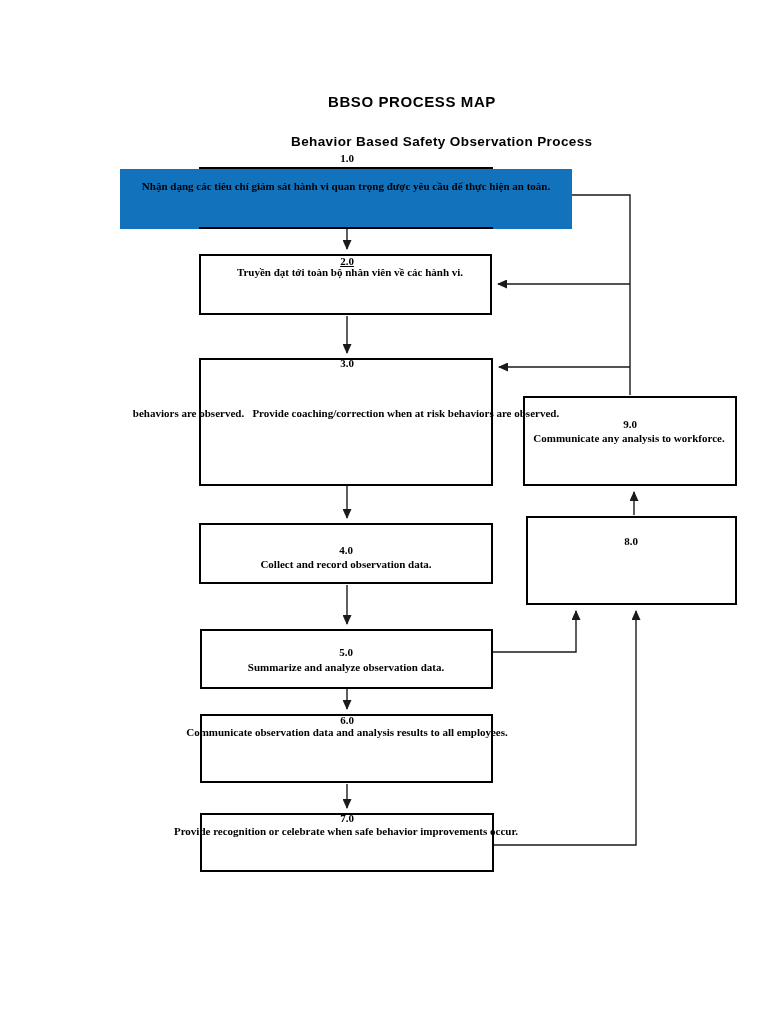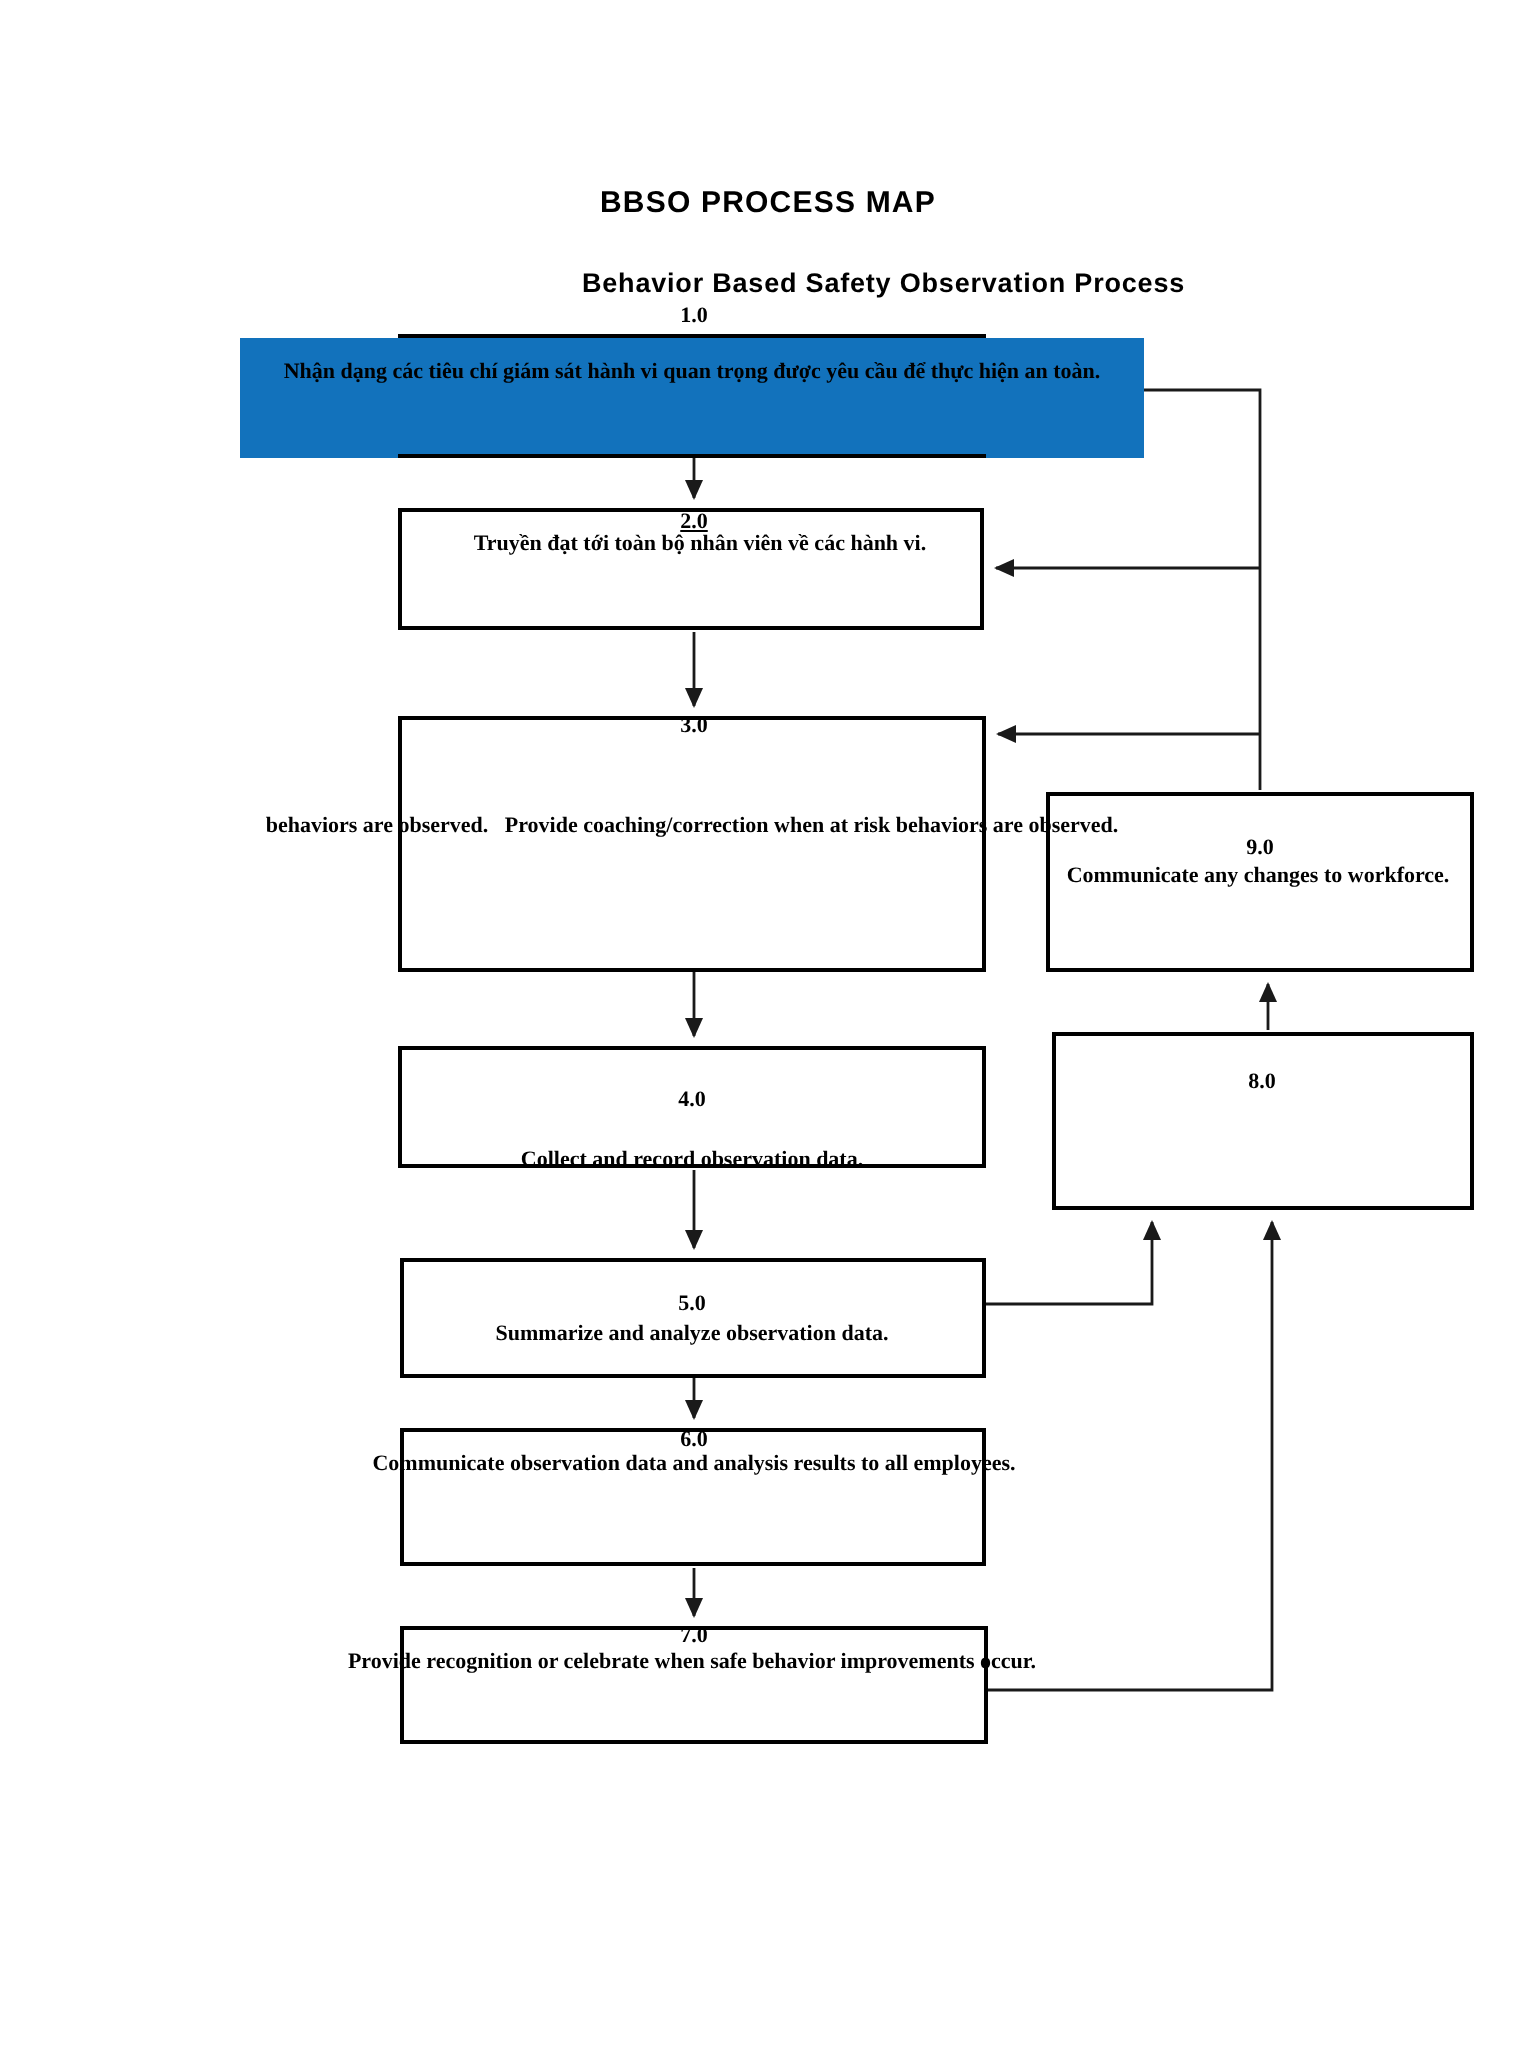--- a/index.html
+++ b/index.html
@@ -1,19 +1,19 @@
 <!DOCTYPE html>
 <html><head>
 <meta charset="utf-8">
 <style>
   html,body{margin:0;padding:0;background:#ffffff;}
   .page{position:relative;width:768px;height:1024px;background:#ffffff;overflow:hidden;
         font-family:"Liberation Serif", serif;color:#000;}
   .title{position:absolute;font-family:"Liberation Sans", sans-serif;font-weight:bold;
-         font-size:15px;letter-spacing:.6px;white-space:pre;}
+         font-size:15px;letter-spacing:.6px;white-space:pre;margin-left:28px;}
   .subtitle{position:absolute;font-family:"Liberation Sans", sans-serif;font-weight:bold;
             font-size:13.5px;letter-spacing:.4px;white-space:pre;}
   .box{position:absolute;border:2px solid #000;box-sizing:border-box;background:transparent;}
   .hl{position:absolute;left:120px;top:169px;width:452px;height:60px;}
   
   #box1{left:199px;top:167px;width:294px;height:62px;border:none;
         border-top:2px solid #000;border-bottom:2px solid #000;}
   #box2{left:199px;top:254px;width:293px;height:61px;}
   #box3{left:199px;top:358px;width:294px;height:128px;}
   #box4{left:199px;top:523px;width:294px;height:61px;}
@@ -74,19 +74,19 @@
   <div class="txt ctr" style="left:346px;top:544px;">4.0</div>
   <div class="txt ctr" style="left:346px;top:646px;">5.0</div>
   <div class="txt ctr" style="left:347px;top:714px;">6.0</div>
   <div class="txt ctr" style="left:347px;top:812px;">7.0</div>
   <div class="txt ctr" style="left:631px;top:535px;">8.0</div>
   <div class="txt ctr" style="left:630px;top:418px;">9.0</div>
 
   <div class="txt ctr" style="left:346px;top:180px;">Nhận dạng các tiêu chí giám sát hành vi quan trọng được yêu cầu để thực hiện an toàn.</div>
   <div class="txt ctr" style="left:350px;top:266px;">Truyền đạt tới toàn bộ nhân viên về các hành vi.</div>
   <div class="txt ctr" style="left:346px;top:407px;">behaviors are observed.   Provide coaching/correction when at risk behaviors are observed.</div>
-  <div class="txt ctr" style="left:346px;top:558px;margin-top:16px;">Collect and record observation data.</div>
+  <div class="txt ctr" style="left:346px;top:558px;">Collect and record observation data.</div>
   <div class="txt ctr" style="left:346px;top:661px;">Summarize and analyze observation data.</div>
   <div class="txt ctr" style="left:347px;top:726px;">Communicate observation data and analysis results to all employees.</div>
   <div class="txt ctr" style="left:346px;top:825px;">Provide recognition or celebrate when safe behavior improvements occur.</div>
-  <div class="txt ctr" style="left:629px;top:432px;">Communicate any changes to workforce.</div>
+  <div class="txt ctr" style="left:629px;top:432px;">Communicate any analysis to workforce.</div>
 
 </div>
 
 </body></html>

